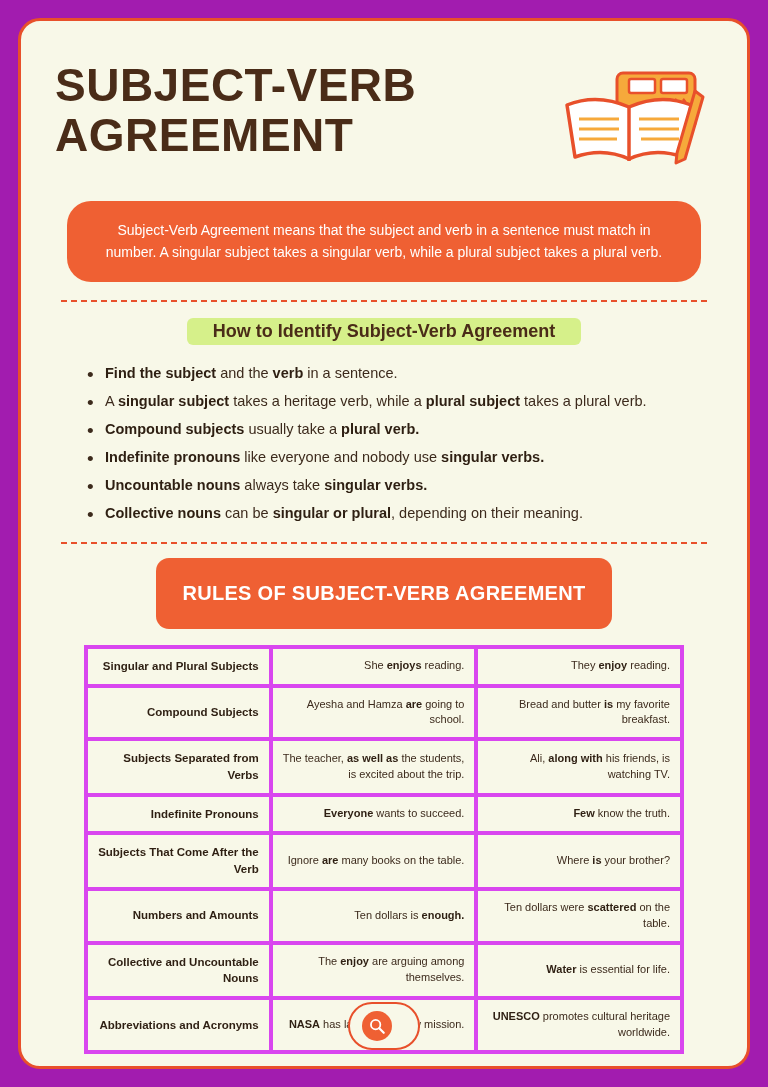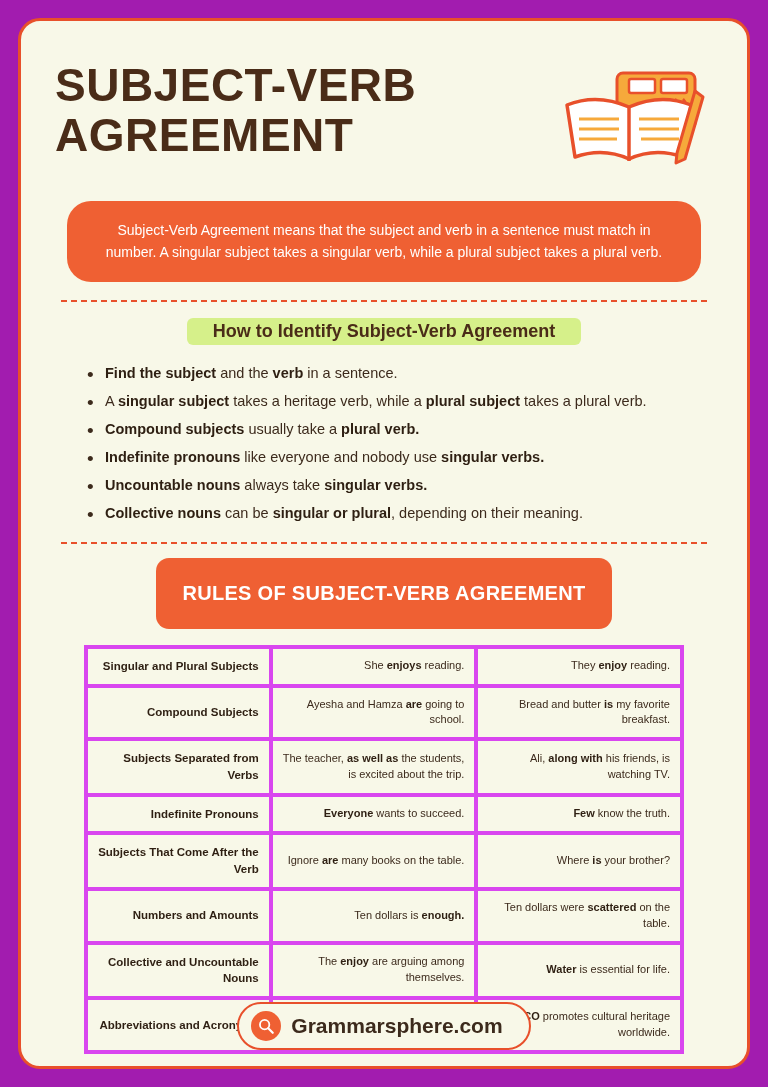--- a/index.html
+++ b/index.html
@@ -245,18 +245,17 @@
     </table>
 
     <div class="footer">
       <div class="footer-pill">
         <div class="mag">
           <svg viewBox="0 0 20 20" width="18" height="18">
             <circle cx="8.5" cy="8.5" r="5.2" fill="none" stroke="#ffffff" stroke-width="2"></circle>
             <line x1="12.5" y1="12.5" x2="17.5" y2="17.5" stroke="#ffffff" stroke-width="2.4" stroke-linecap="round"></line>
           </svg>
         </div>
-        <div class="brand">Grammarsphere.com</div>
       </div>
     </div>
 
   </div>
 </div>
 
 </body></html>

